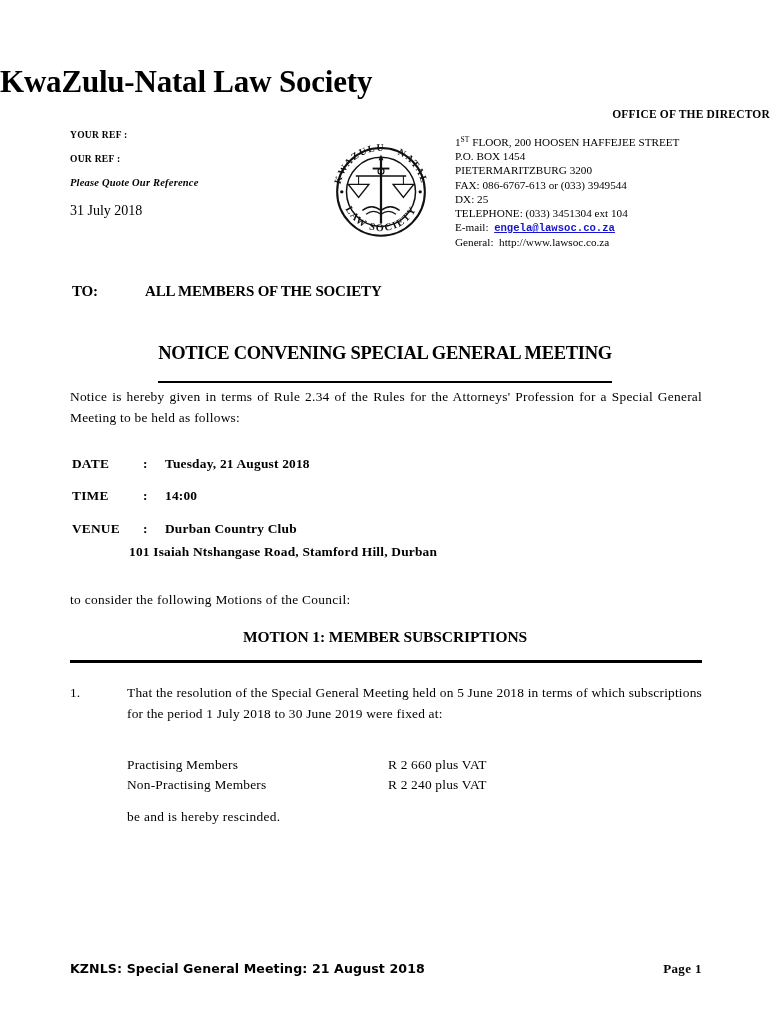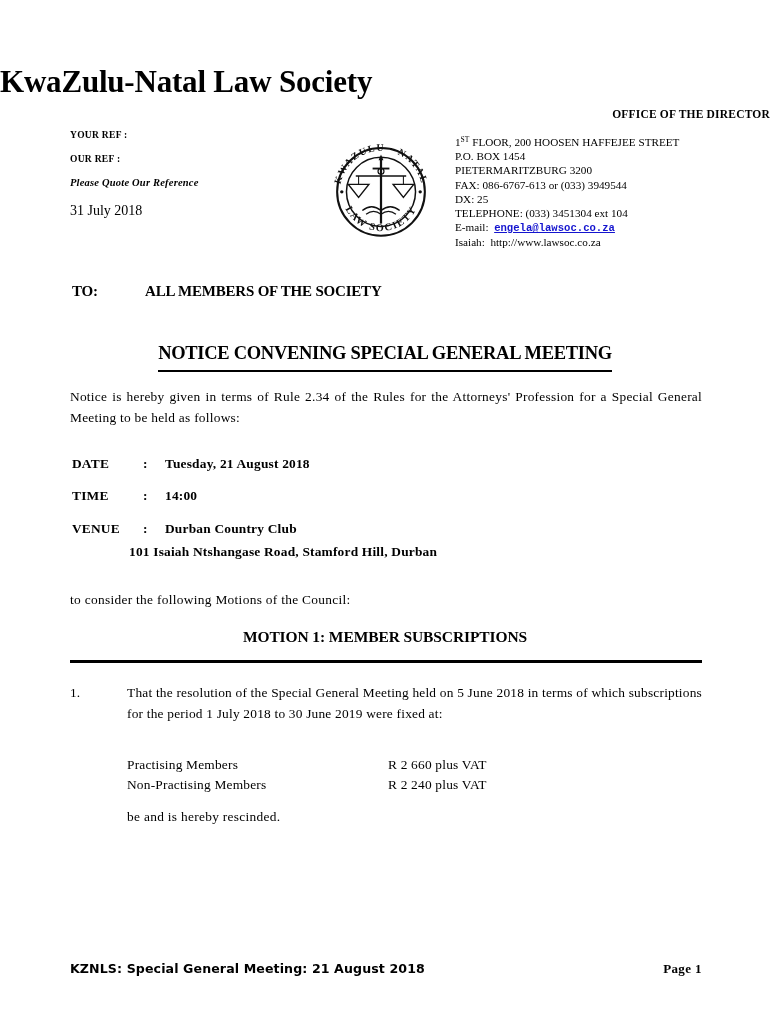--- a/index.html
+++ b/index.html
@@ -109,21 +109,21 @@
     position: absolute;
     left: 0; right: 0;
     top: 343px;
     text-align: center;
     font-size: 18.5px;
     font-weight: bold;
     letter-spacing: -0.3px;
   }
   .notice-title span {
     border-bottom: 2px solid #000;
-    padding-bottom: 7px;
+    padding-bottom: 18px;
   }
 
   .notice-para {
     position: absolute;
     left: 70px;
     top: 386px;
     width: 632px;
     font-size: 13.4px;
     line-height: 21px;
     letter-spacing: 0.25px;
@@ -294,21 +294,21 @@
   </div>
 
   <div class="addressblock">
     <div><span>1</span><sup>ST</sup><span> FLOOR, 200 HOOSEN HAFFEJEE STREET</span></div>
     <div>P.O. BOX 1454</div>
     <div>PIETERMARITZBURG   3200</div>
     <div>FAX:  086-6767-613 or (033)  3949544</div>
     <div>DX:  25</div>
     <div>TELEPHONE:  (033) 3451304 ext 104</div>
     <div><span>E-mail:</span>&nbsp; <span class="email-link">engela@lawsoc.co.za</span></div>
-    <div><span>Isaiah:</span>&nbsp; <span>http://www.lawsoc.co.za</span></div>
+    <div><span>General:</span>&nbsp; <span>http://www.lawsoc.co.za</span></div>
   </div>
 
   <div class="to-line"><span>TO</span><span class="to-colon"><span>:</span></span><span>ALL MEMBERS OF THE SOCIETY</span></div>
 
   <div class="notice-title"><span>NOTICE CONVENING  SPECIAL GENERAL MEETING</span></div>
 
   <div class="notice-para">Notice is hereby given in terms of Rule 2.34 of the Rules for the Attorneys' Profession for a Special General Meeting to be held as follows:</div>
 
   <div class="details">
     <div class="drow">

